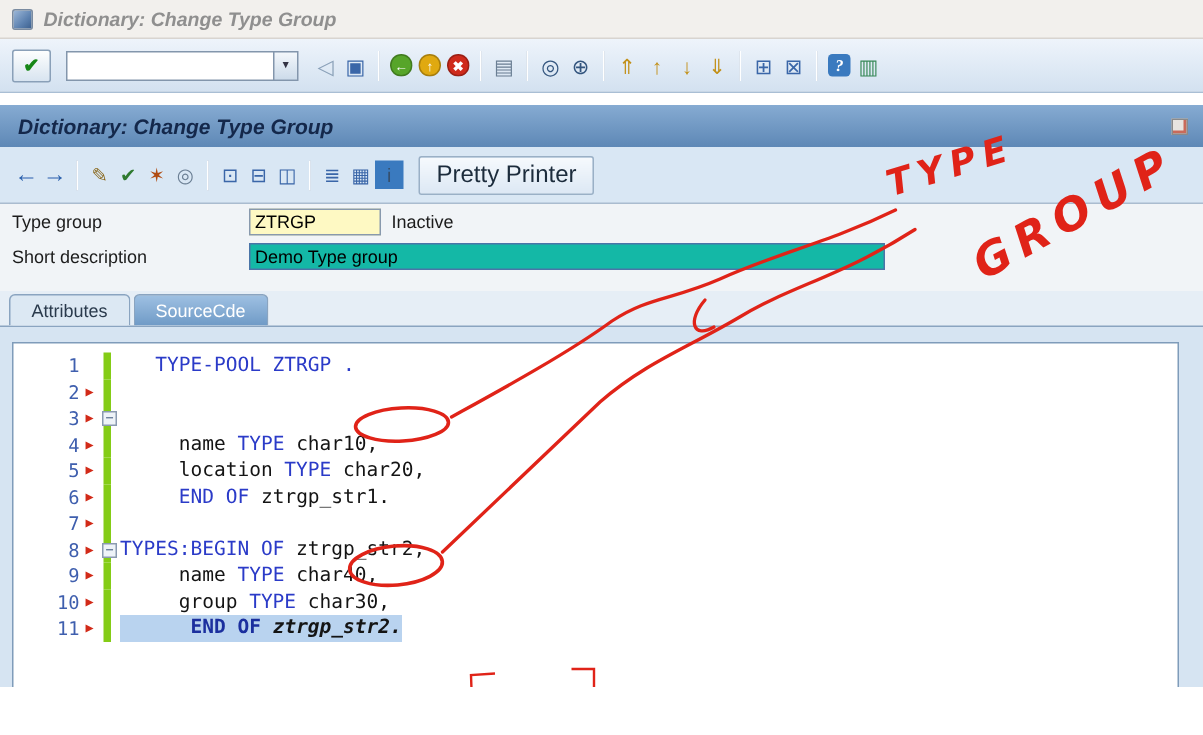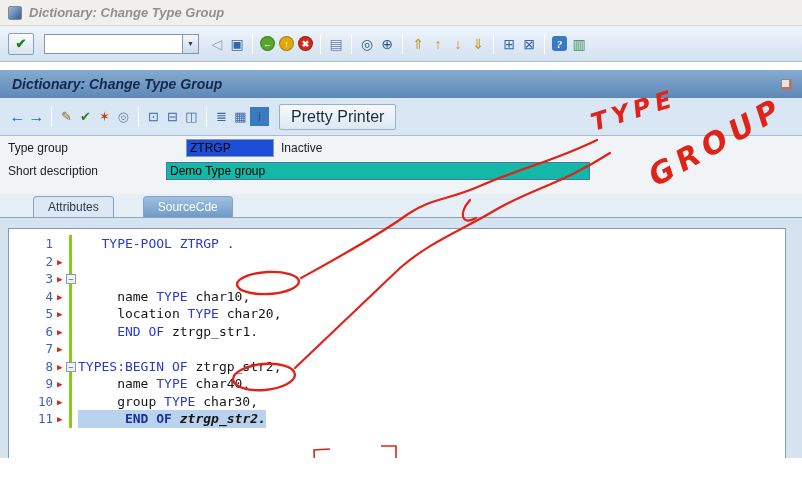--- a/index.html
+++ b/index.html
@@ -47,40 +47,40 @@
     font-size: 13px; cursor: default; color: #35506e; }
   .abi.arrow { font-size: 16px; font-weight: bold; color: #2f63ae; }
   .pp-btn { margin-left: 10px; padding: 3px 11px; font-size: 16px; color: #1c2c3c;
     border: 1px solid #9ab0c6; border-radius: 2px; background: linear-gradient(#f6fafd,#dce8f4); cursor: default; }
 
   
   .form-area { position: absolute; top: 136px; left: 0; right: 0; height: 58px; background: #f1f4f7; padding-top: 0; }
   .frow { display: flex; align-items: center; height: 22px; margin: 1px 0 1px 8px; }
   .frow .lbl { width: 158px; font-size: 12px; color: #1c1c1c; }
   .fld { height: 18px; border: 1px solid #8899ad; font-size: 12px; padding: 0 3px; background: #14b8a6; }
-  .fld.small { width: 88px; background: #1d4ed8; margin-left: 20px; }
+  .fld.small { width: 88px; background: #fef9c3; }
   .fld.wide { width: 424px; border: 1px solid #4a74a8; }
   .status { font-size: 12px; color: #1c1c1c; margin-left: 7px; }
 
   
   .tab-strip { position: absolute; top: 194px; left: 0; right: 0; height: 24px; background: #e6eef6;
     display: flex; align-items: flex-end; padding-left: 6px; border-bottom: 1px solid #8aa4c0; }
   .tab { padding: 3px 14px 3px; font-size: 12px; margin-right: 2px; border: 1px solid #8aa4c0; border-bottom: none;
-    border-radius: 4px 4px 0 0; background: #dce8f3; color: #2a3a4c; cursor: default; margin-left: 27px; }
+    border-radius: 4px 4px 0 0; background: #dce8f3; color: #2a3a4c; cursor: default; }
   .tab.active { background: linear-gradient(#9ec0e2,#6f9ac6); color: #fff; font-weight: normal; }
 
   
   .tab-panel { position: absolute; top: 218px; left: 0; right: 0; bottom: 0; background: #d6e4f2; }
   .editor { position: absolute; left: 8px; right: 16px; top: 10px; bottom: 0; background: #fff;
     border: 1px solid #7f9cba; border-bottom: none; padding-top: 6px;
     font-family: "DejaVu Sans Mono", monospace; font-size: 13px; overflow: hidden; }
   .ed-line { display: flex; height: 17.5px; line-height: 17.5px; white-space: pre; }
   .ln { width: 48px; text-align: right; color: #3f5fae; padding-right: 4px; font-size: 12.5px; }
   .mk { width: 12px; font-size: 9px; color: #d22a18; text-align: left; line-height: 18px; }
-  .codewrap { flex: 1; border-left: 3px solid #84cc16; padding-left: 6px; position: relative; }
+  .codewrap { flex: 1; border-left: 5px solid #84cc16; padding-left: 6px; position: relative; }
   .fold { position: absolute; left: -6px; top: 4px; width: 10px; height: 10px; border: 1px solid #8a9ab0;
     background: #eef3f8; color: #51678a; font-size: 9px; line-height: 8px; text-align: center; }
   .code { display: inline-block; }
   .code.hl { background: #b9d3ef; }
   .kw  { color: #2b3bc8; }
   .id  { color: #141414; }
   .kwb { color: #1b2f9e; font-weight: bold; }
   .idb { color: #141414; font-weight: bold; font-style: italic; }
 
   

